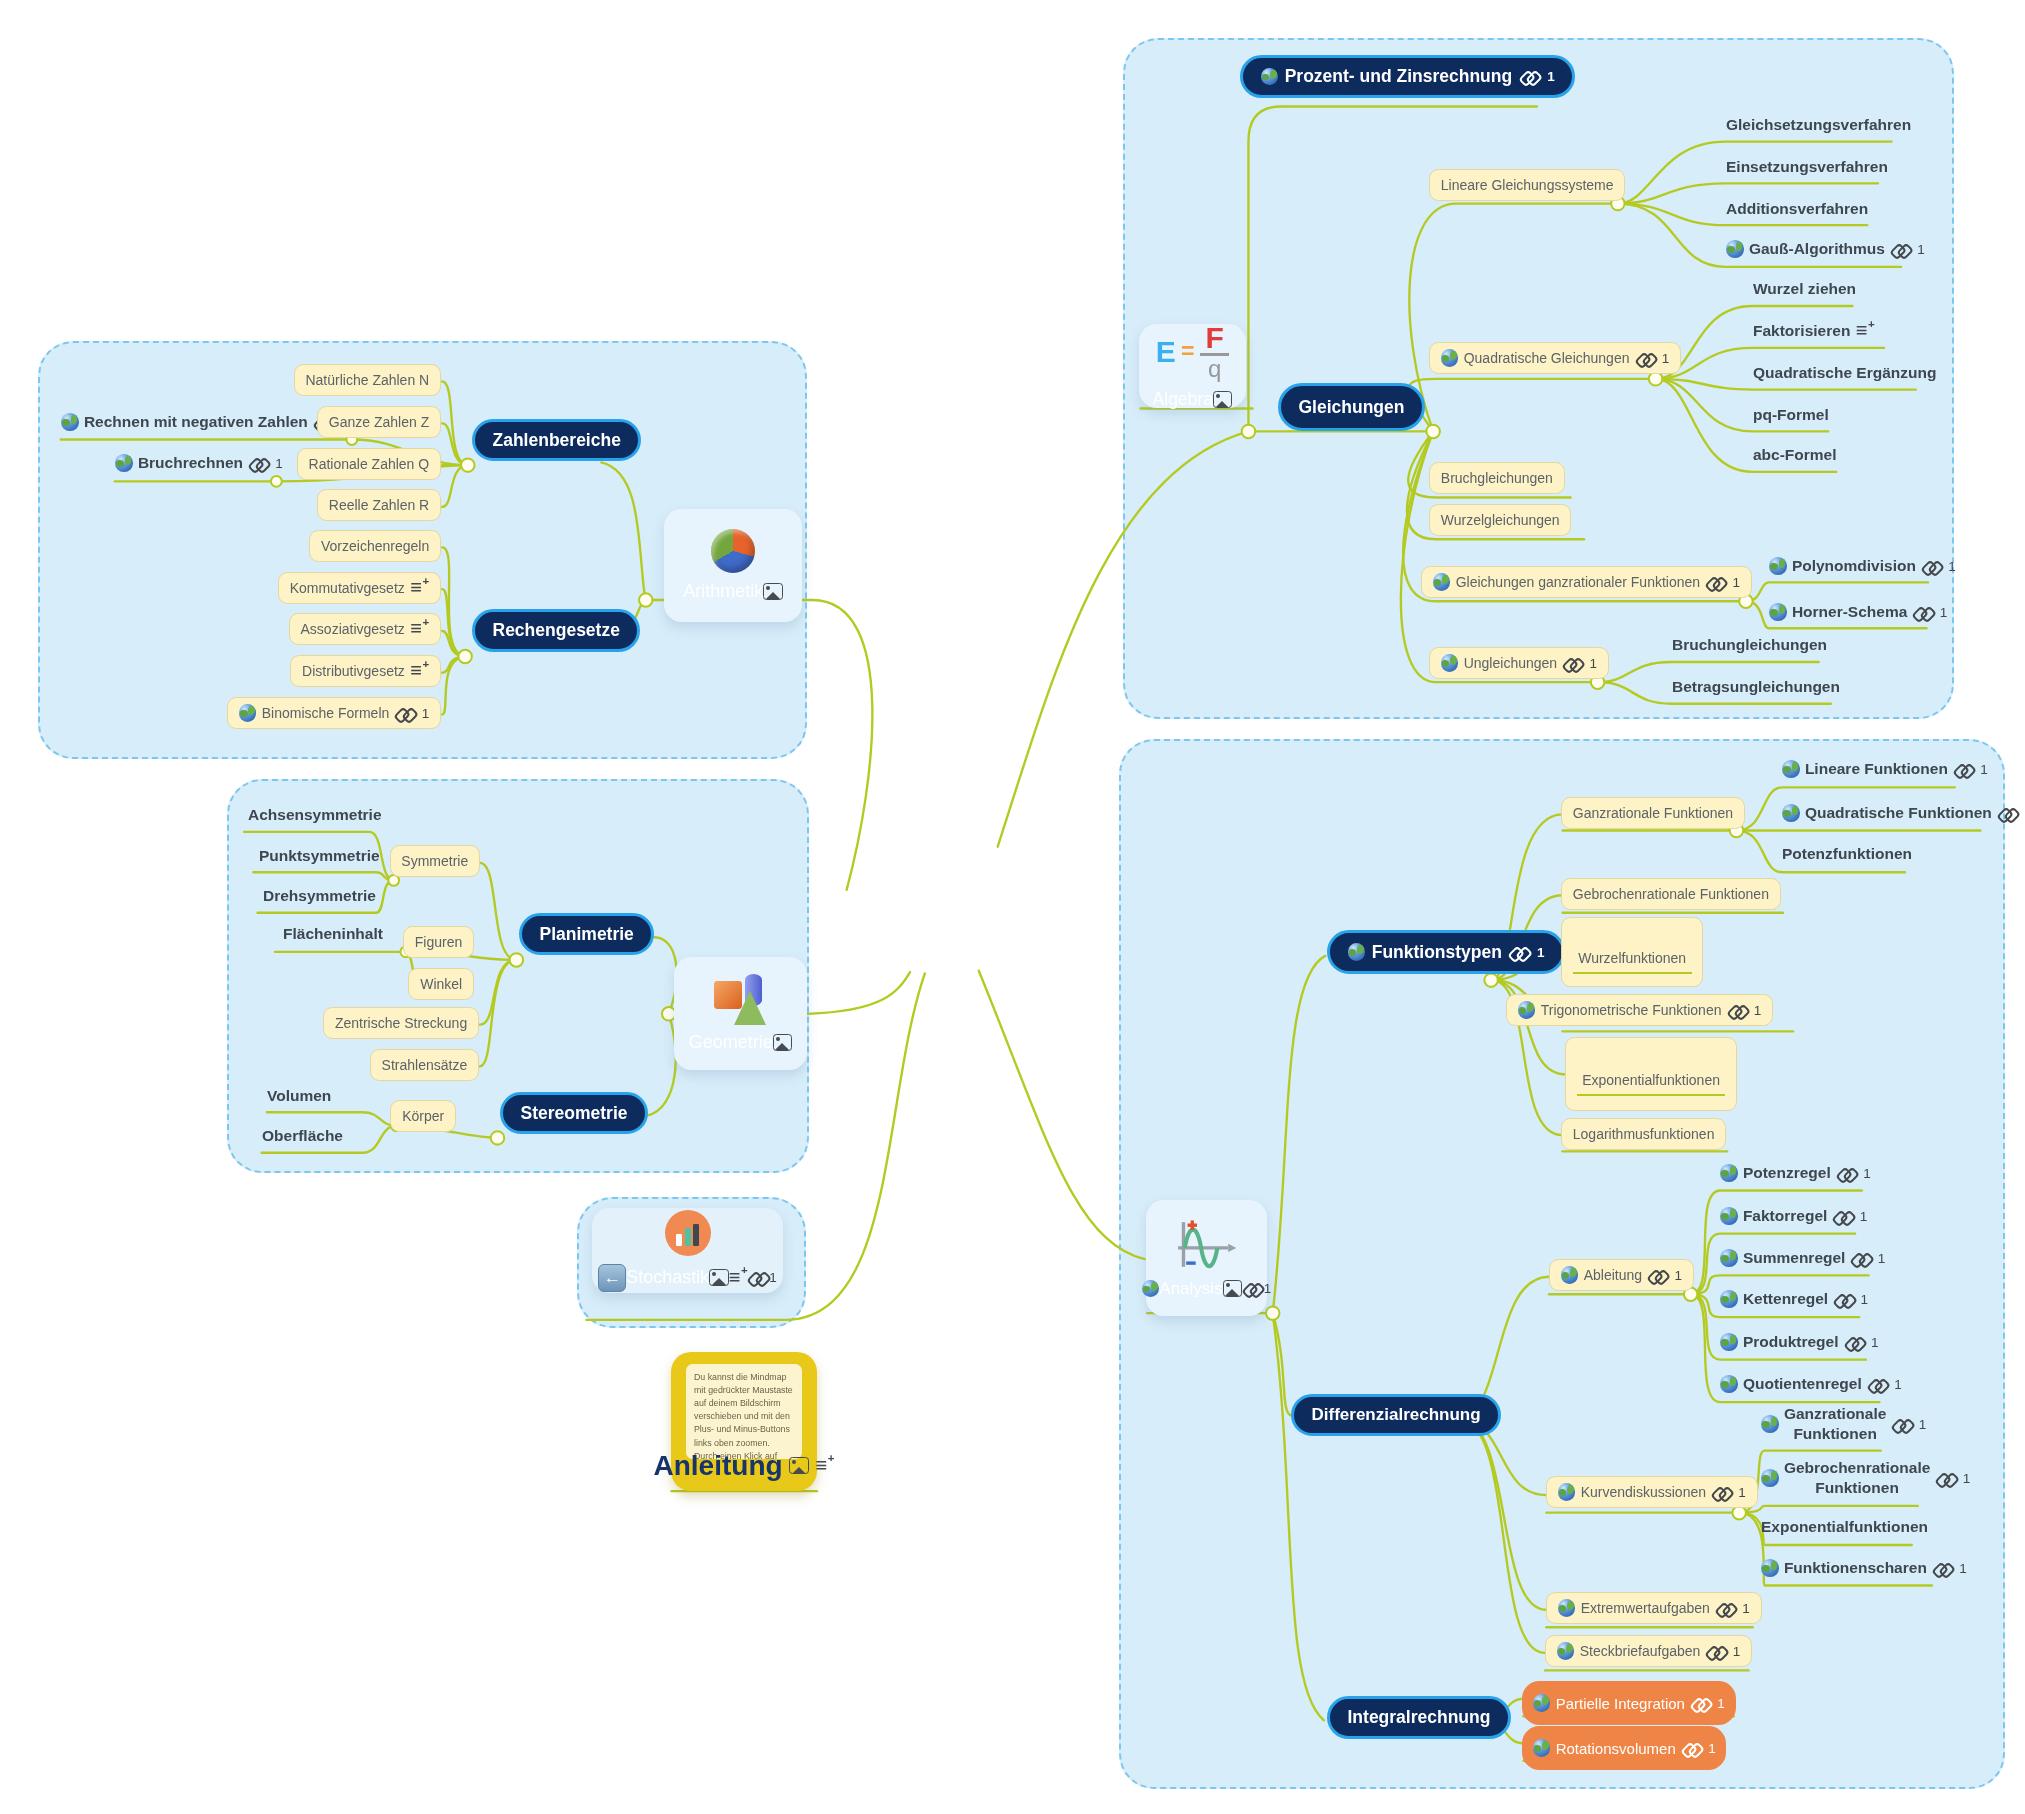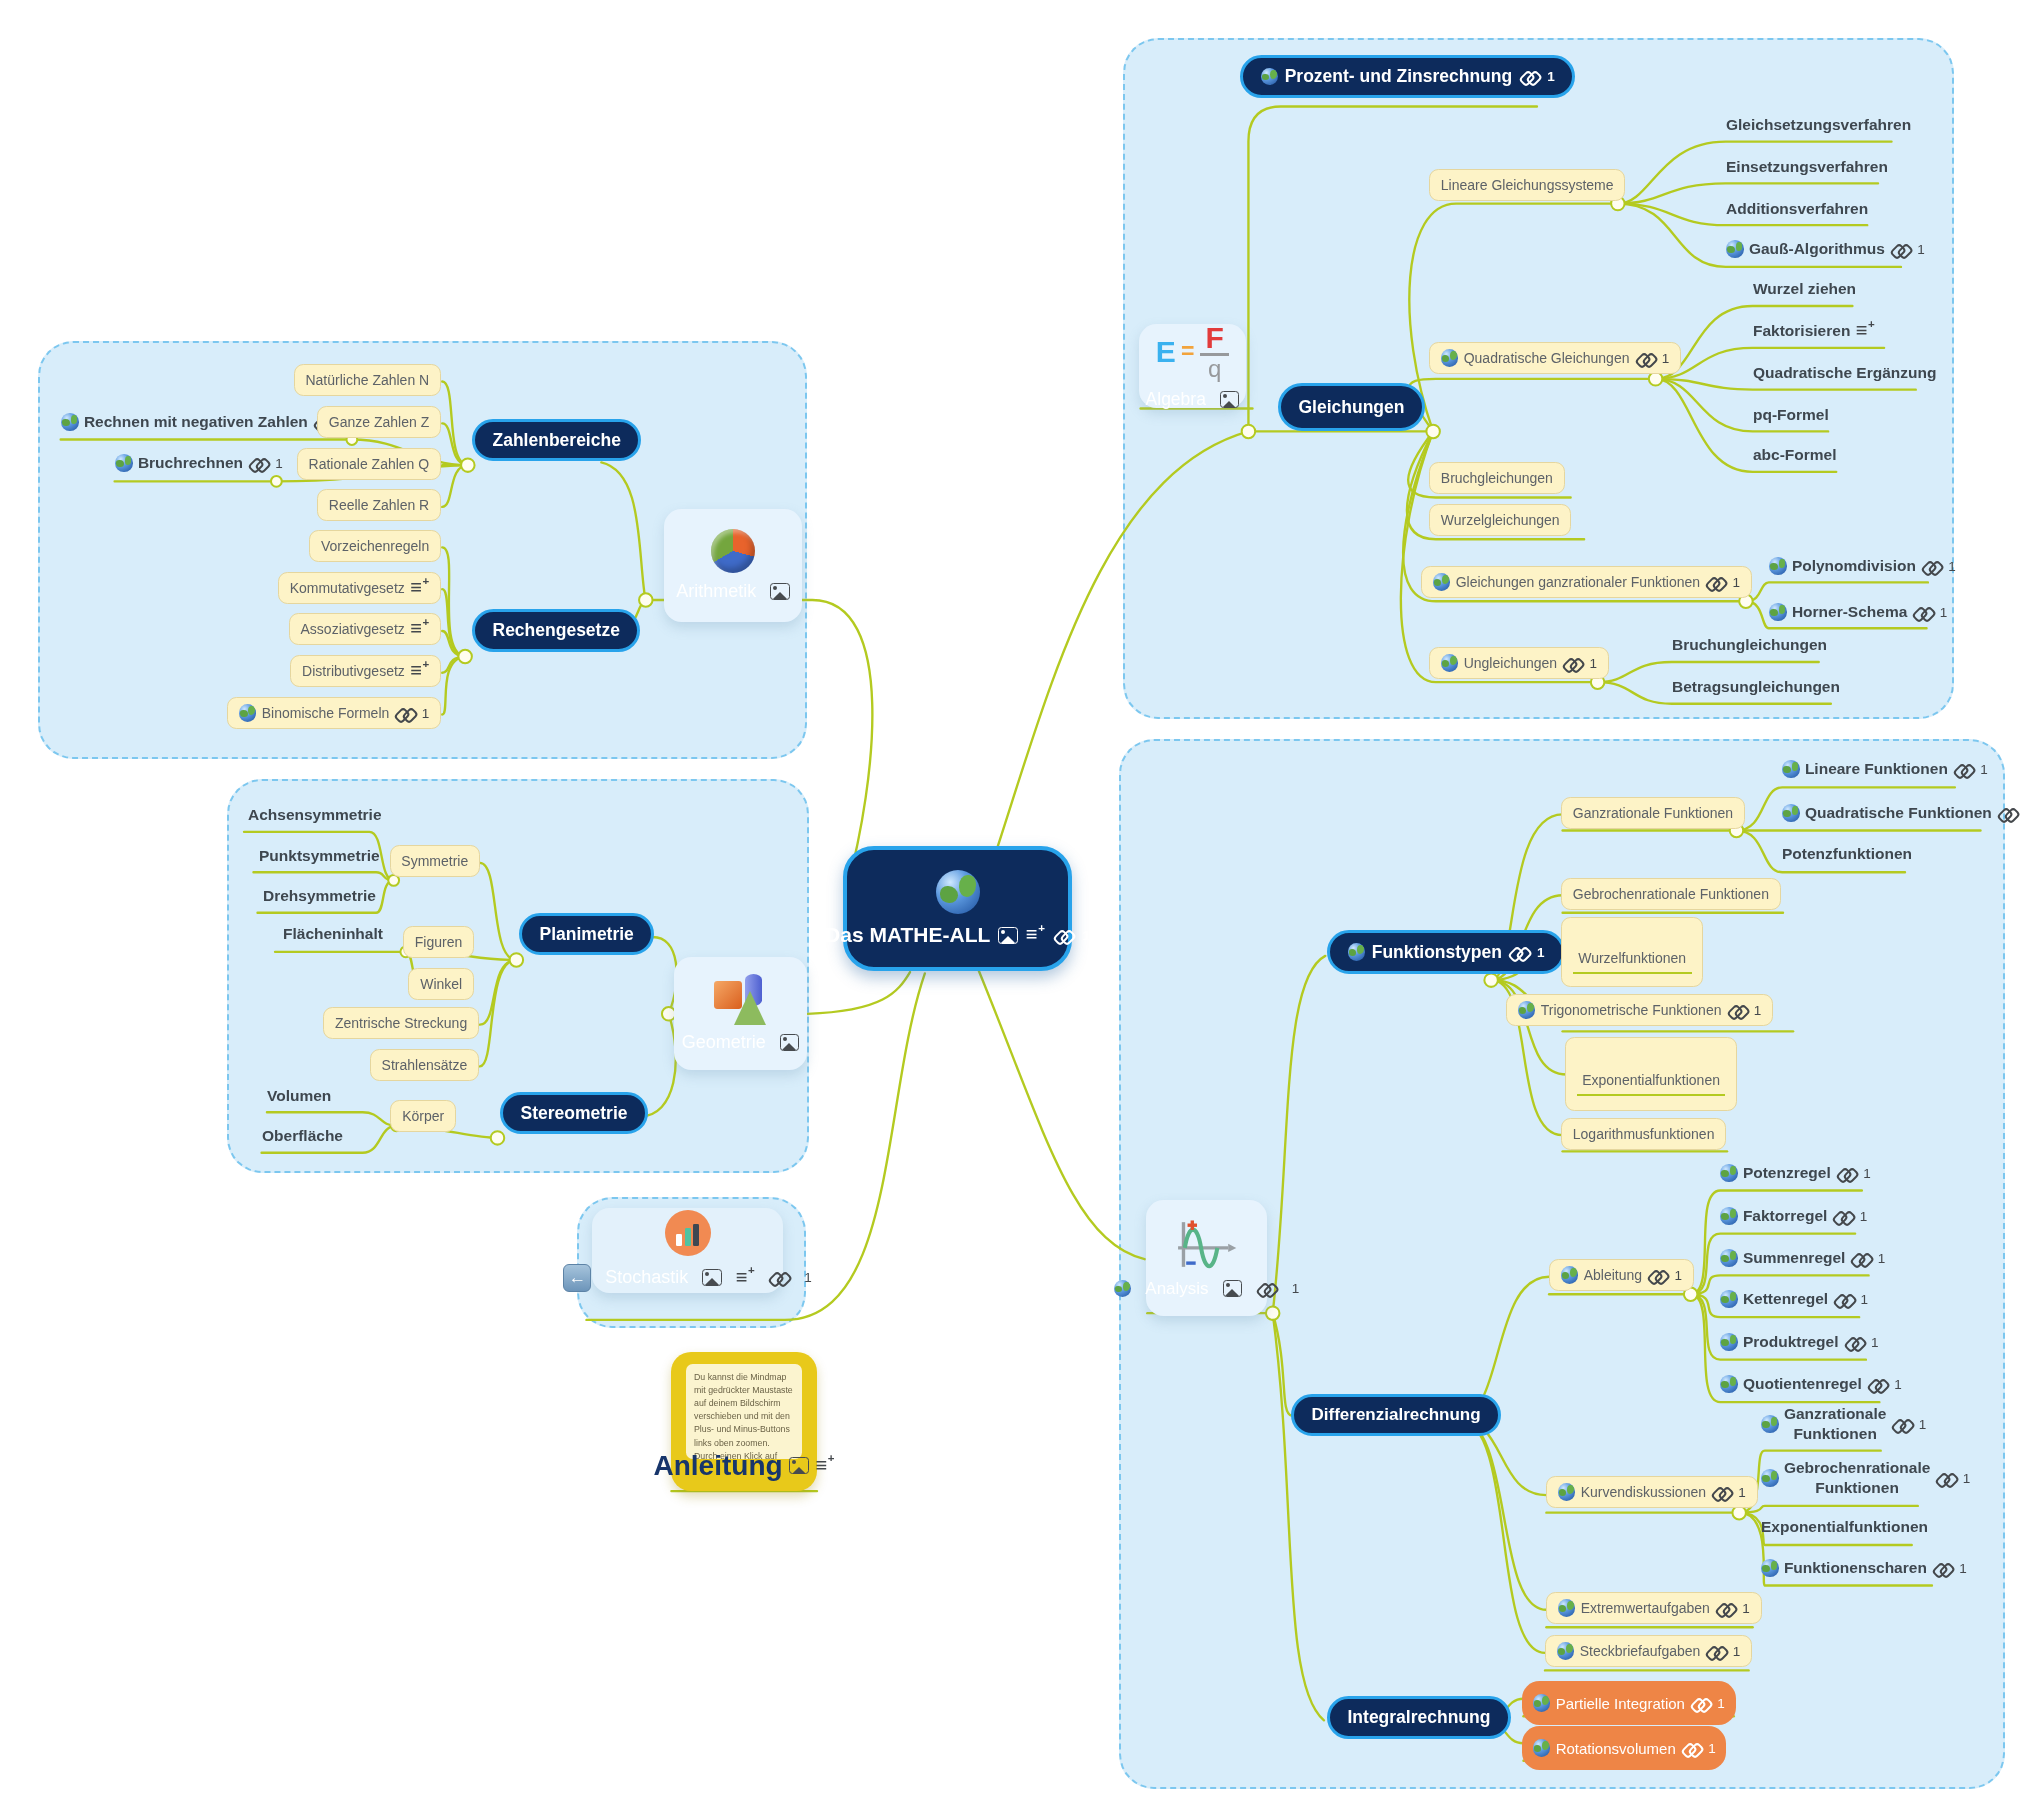--- a/index.html
+++ b/index.html
@@ -10,21 +10,21 @@
   .pill{background:#0d2b5c;border:3.4px solid #28a3eb;border-radius:40px;color:#fff;font-weight:bold;font-size:17.5px;padding:0 17.5px;gap:6.7px;justify-content:center}
   .pill .lcount{color:#fff}
   .ybox{background:#fdf3c7;border:1.3px solid #e5d69e;border-radius:9.4px;color:#5d6268;font-size:14px;padding:0 10.8px;height:32px;gap:5.4px}
   .tall{justify-content:center}
   .tall .lbl{border-bottom:2.7px solid #b4ca20;padding:20px 5.4px 5.4px}
   .leaf{color:#3e474f;font-weight:bold;font-size:15.5px;gap:5.4px}
   .leaf .lcount{font-weight:normal}
   .two{white-space:normal}
   .two .lbl{flex:1;text-align:center;line-height:1.3}
   .imgnode{background:#e7f3fd;border-radius:17.5px;flex-direction:column;justify-content:center;color:#fff;font-size:18px;gap:8px;box-shadow:0 5.4px 12px rgba(110,150,180,.25)}
-  .imgnode .row{display:flex;align-items:center;gap:14px}
+  .imgnode .row{display:flex;align-items:center;gap:0}
   .orange{background:#ee8546;border-radius:17.5px;color:#fff;font-size:15px;padding:0 10.8px;height:44px;gap:5.4px}
   .orange .lcount{color:#fff}
   .root{background:#0d2b5c;border:4px solid #28a3eb;border-radius:31px;flex-direction:column;justify-content:center;gap:9.4px;color:#fff;box-shadow:0 6.7px 15px rgba(40,100,160,.35)}
   .root .row{display:flex;align-items:center;gap:8px;font-size:21px;font-weight:bold}
   .anl{background:#e8c91a;border-radius:20px;flex-direction:column;box-shadow:0 5.4px 10.8px rgba(160,140,20,.3)}
   .anl-note{position:absolute;left:15px;top:12px;right:15px;height:82px;background:#fbf4cf;border-radius:6.7px;padding:6.7px 8px;font-size:8.8px;line-height:1.5;color:#6b6347;white-space:normal;overflow:hidden}
   .anl .row{position:absolute;bottom:9.4px;left:0;right:0;display:flex;justify-content:center;align-items:center;gap:6.7px;font-size:28px;font-weight:bold;color:#17356b}
   
   .ic{display:inline-block;flex:0 0 auto}
   .globe{width:17.5px;height:17.5px;border-radius:50%;background:radial-gradient(circle at 32% 28%,#cfe9ff 0%,#5d9ae0 40%,#1c4f9c 100%);position:relative;overflow:hidden}
@@ -205,30 +205,20 @@
       <circle cx="1888" cy="1948" r="10"></circle>
         <circle cx="2212" cy="1454" r="10"></circle>
         <circle cx="2576" cy="1232" r="10"></circle>
       <circle cx="2162" cy="2104" r="10"></circle>
         <circle cx="2508" cy="1920" r="10"></circle>
         <circle cx="2580" cy="2244" r="10"></circle>
       <circle cx="2208" cy="2554" r="10"></circle>
     </g>
   </svg>
 
-  <div class="node root" style="left:843px;top:846px;width:229px;height:125px">
-    <span class="ic globe big"></span>
-    <span class="row">
-      <span class="lbl">Das MATHE-ALL</span>
-      <span class="ic img-ic w"></span>
-      <span class="ic notes-ic w"></span>
-      <span class="ic link-ic w"></span>
-      <span class="lcount w">1</span>
-    </span>
-  </div>
 
   <div class="node imgnode" style="left:1139px;top:324px;width:107px;height:84px">
     <span class="alg-ic">
         <b class="ae">E</b>
         <b class="aq">=</b>
         <span class="afrac">
           <b class="af">F</b>
           <b class="aqq">q</b>
         </span>
       </span>

